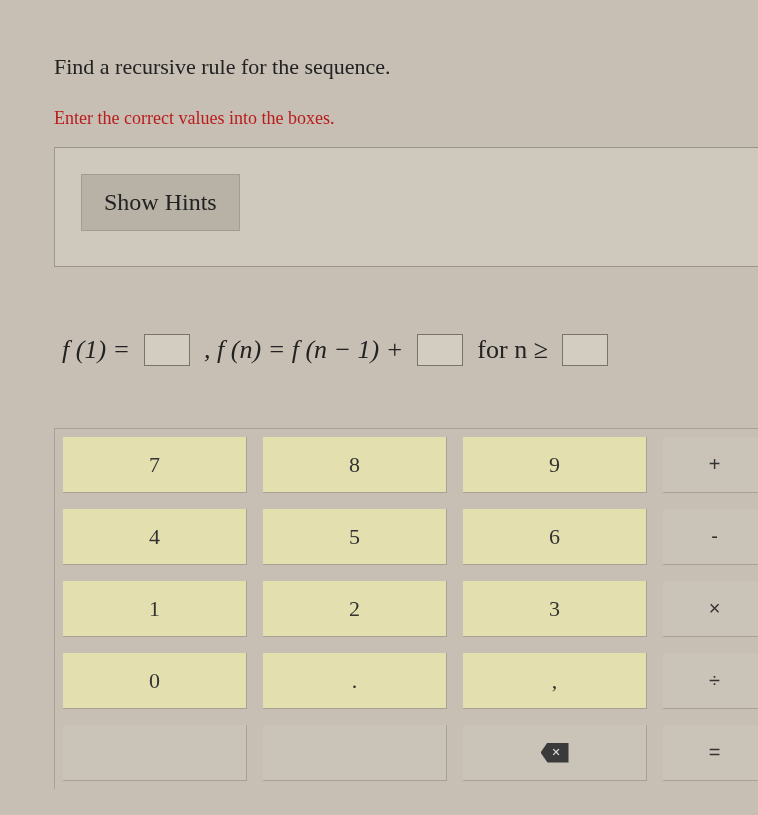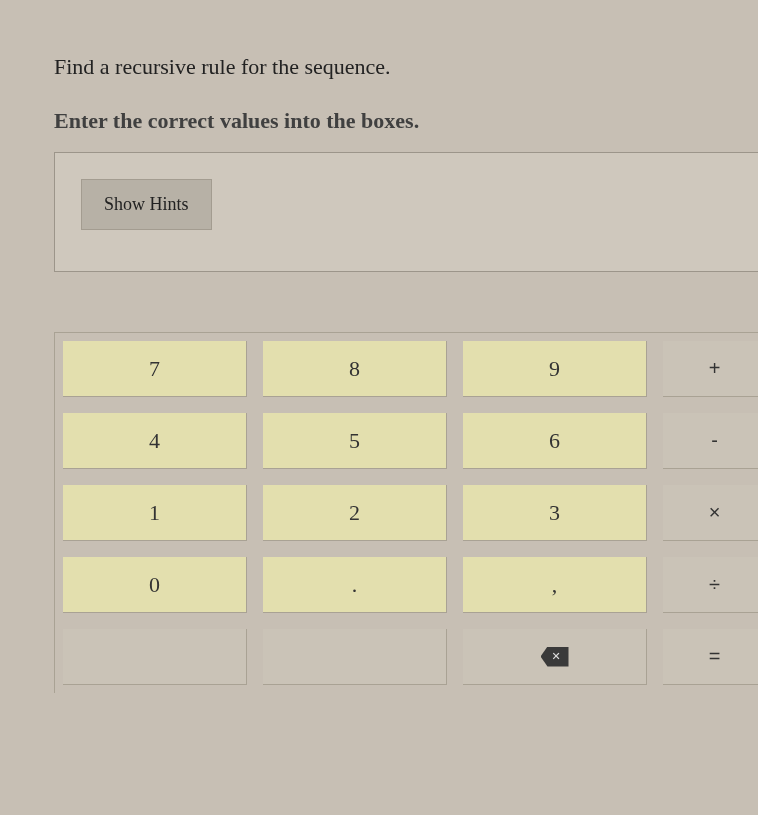--- a/index.html
+++ b/index.html
@@ -13,38 +13,37 @@
   }
   .page {
     padding: 22px 0 0 22px;
   }
   .question-line1 {
     font-size: 22px;
     margin-bottom: 28px;
     color: #222;
   }
   .question-line2 {
-    font-size: 22px;
+    font-size: 18px;
     margin-bottom: 18px;
-    color: #404040;
-    font-weight: bold;
+    color: #b91c1c;
   }
   .hints-box {
     border: 1px solid #9c958a;
     background: #cfc8bd;
     padding: 18px;
     width: 720px;
     height: 120px;
     margin-bottom: 60px;
   }
   .show-hints-btn {
     background: #b7b1a6;
     border: 1px solid #a39c90;
     padding: 14px 22px;
-    font-size: 18px;
+    font-size: 24px;
     font-family: inherit;
     color: #222;
     cursor: pointer;
   }
   .equation {
     font-size: 26px;
     font-style: italic;
     margin-bottom: 55px;
     color: #222;
     display: flex;
@@ -103,20 +102,28 @@
 <body>
 
 <div class="page">
   <p class="question-line1">Find a recursive rule for the sequence.</p>
   <p class="question-line2">Enter the correct values into the boxes.</p>
 
   <div class="hints-box">
     <button class="show-hints-btn">Show Hints</button>
   </div>
 
+  <div class="equation">
+    <span>f (1) = </span>
+    <span class="eq-box"></span>
+    <span>, f (n) = f (n − 1) + </span>
+    <span class="eq-box"></span>
+    <span class="rm"> for n ≥ </span>
+    <span class="eq-box"></span>
+  </div>
 
   <div class="keypad">
 
     <div class="key num">7</div>
     <div class="key num">8</div>
     <div class="key num">9</div>
     <div class="key op">+</div>
 
     <div class="key num">4</div>
     <div class="key num">5</div>

